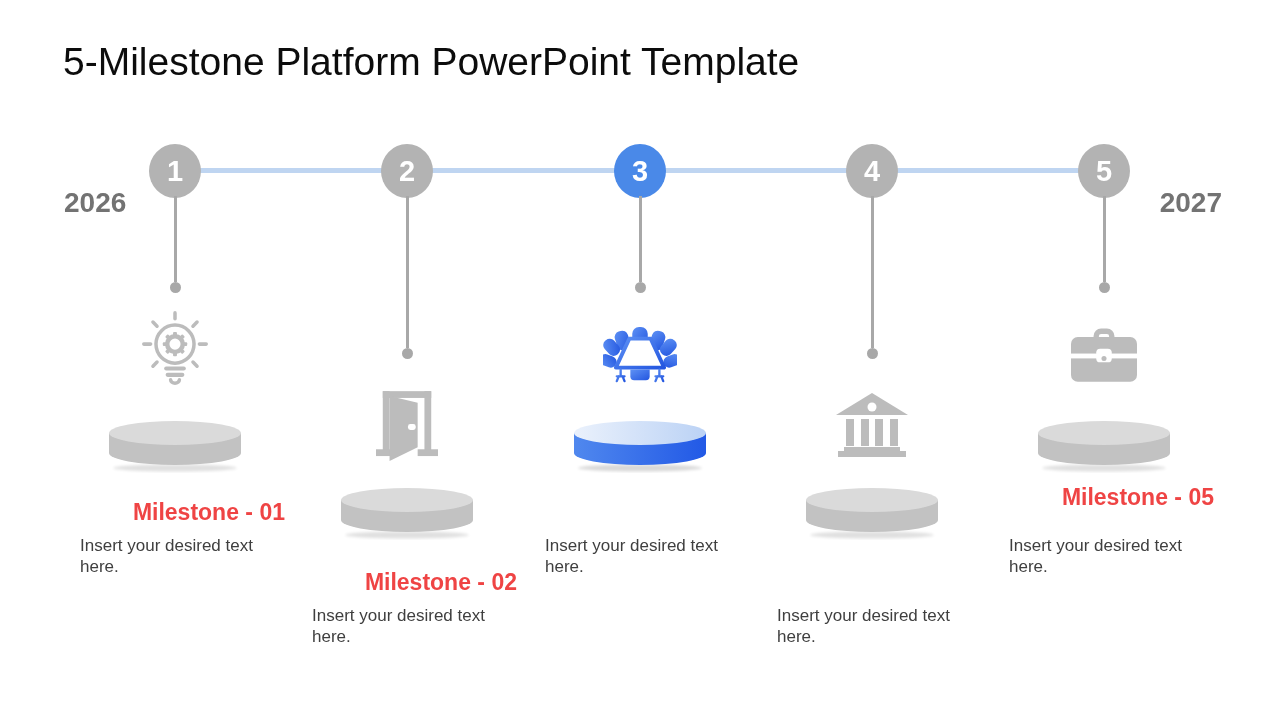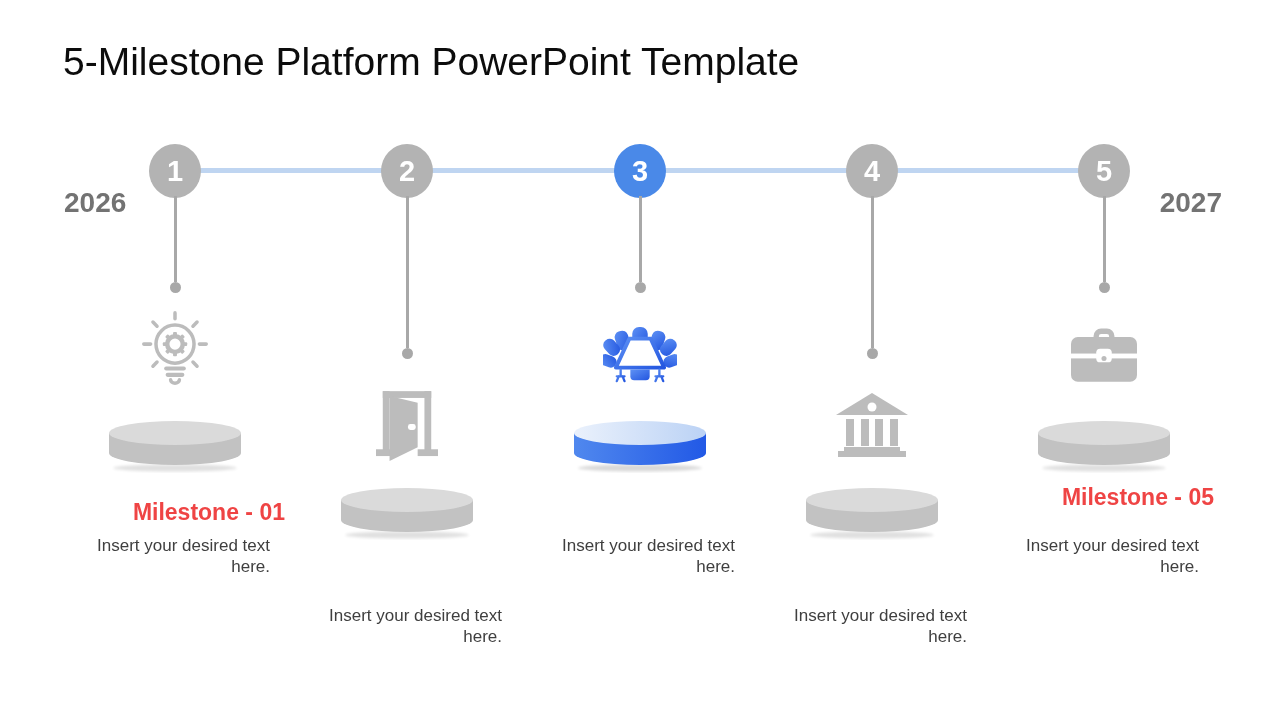--- a/index.html
+++ b/index.html
@@ -13,21 +13,21 @@
   .track{left:175px;top:168px;width:929px;height:5px;background:#BFD5F1;border-radius:3px;}
   .node{width:52px;height:54px;border-radius:50%;background:#B3B3B3;display:flex;
         align-items:center;justify-content:center;color:#fff;font-size:29px;font-weight:700;top:144px;}
   .node.hl{background:#4A89E8;}
   .stem{width:3px;background:#A8A8A8;top:196px;}
   .stem.hi{height:86px;}
   .stem.lo{height:152px;}
   .dot{width:11px;height:11px;border-radius:50%;background:#A8A8A8;}
   .iconbox{width:90px;display:flex;justify-content:center;}
   .ms-title{width:220px;text-align:right;font-size:23px;font-weight:700;color:#ef4444;}
-  .ms-desc{width:190px;text-align:right;font-size:17px;line-height:21px;color:#3F3F3F;}
+  .ms-desc{width:190px;text-align:left;font-size:17px;line-height:21px;color:#3F3F3F;}
 </style>
 </head>
 <body>
 
 <svg width="0" height="0" style="position:absolute" aria-hidden="true">
   <defs>
     <filter id="soft">
         <feGaussianBlur stdDeviation="1.6"></feGaussianBlur>
       </filter>
     <linearGradient id="gBlu" x1="0" y1="0" x2="1" y2="1">
@@ -199,20 +199,21 @@
     <svg width="140" height="54" viewBox="0 0 140 54">
       <ellipse cx="70" cy="48" rx="62" ry="3.5" fill="#000" opacity="0.12" filter="url(#soft)"></ellipse>
       <path d="M4,13 L4,33 A66,12 0 0 0 136,33 L136,13 Z" fill="#C2C2C2"></path>
       <ellipse cx="70" cy="13" rx="66" ry="12" fill="#DADADA"></ellipse>
     </svg>
   </div>
 
   <div class="abs ms-title" style="left:65px;top:499px">Milestone - 01</div>
   <div class="abs ms-desc" style="left:80px;top:535px">Insert your desired text here.</div>
 
+  <div class="abs ms-title" style="left:297px;top:569px">Milestone - 02</div>
   <div class="abs ms-desc" style="left:312px;top:605px">Insert your desired text here.</div>
 
   <div class="abs ms-desc" style="left:545px;top:535px">Insert your desired text here.</div>
 
   <div class="abs ms-desc" style="left:777px;top:605px">Insert your desired text here.</div>
 
   <div class="abs ms-title" style="left:994px;top:484px">Milestone - 05</div>
   <div class="abs ms-desc" style="left:1009px;top:535px">Insert your desired text here.</div>
 
 </div>

